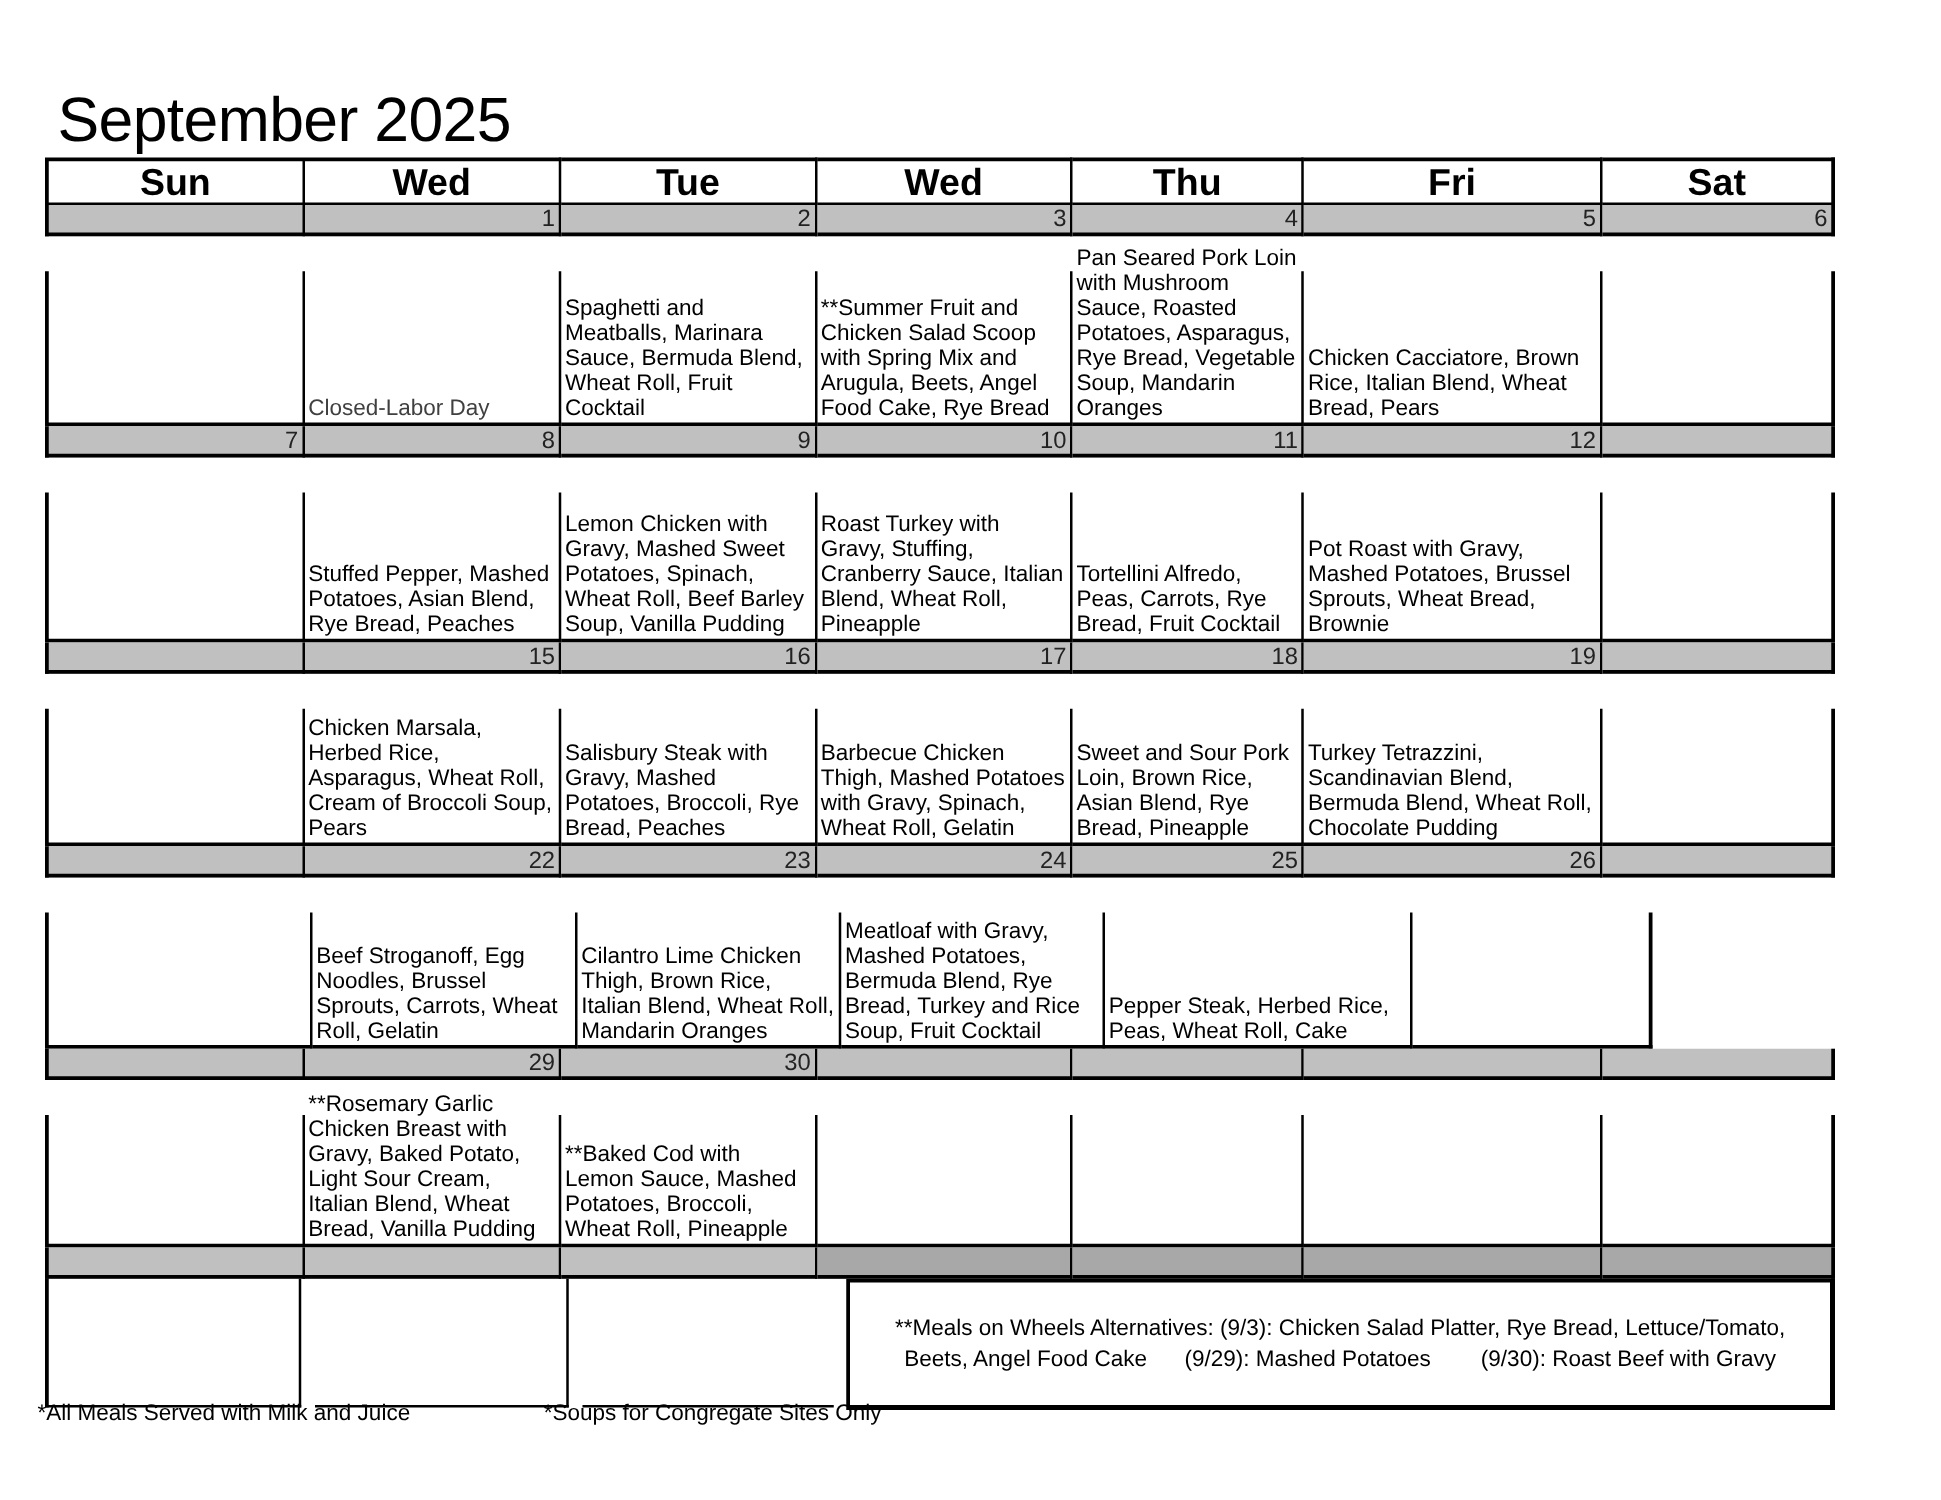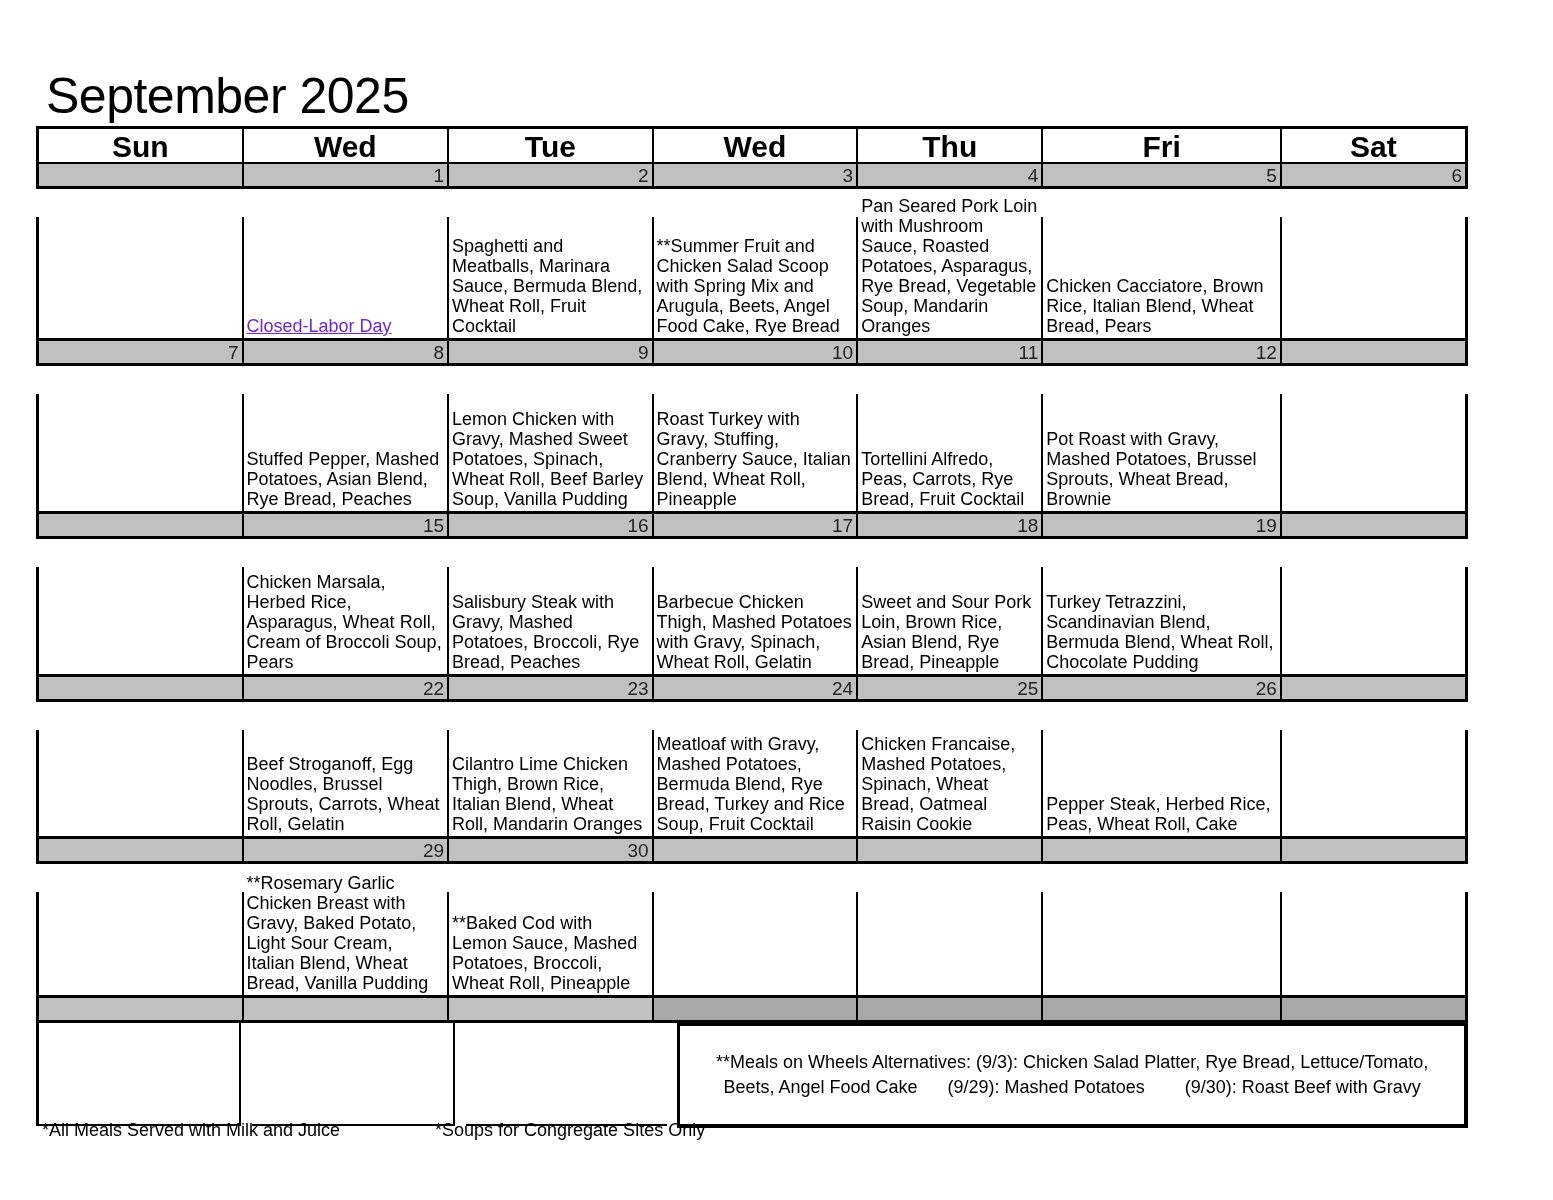--- a/index.html
+++ b/index.html
@@ -12,21 +12,21 @@
   .cell { box-sizing:border-box; border-right:2px solid #000; position:relative; }
   .cell:first-child { border-left:3px solid #000; }
   .cell:last-child { border-right:3px solid #000; }
   .hdr .cell { height:38px; border-top:3px solid #000; border-bottom:2px solid #000;
                font-weight:bold; font-size:30px; text-align:center; line-height:36px; }
   .num .cell { height:25px; background:#c0c0c0; border-bottom:3px solid #000;
                font-size:19px; text-align:right; padding-right:3px; line-height:24px; color:#222; }
   .num .cell.dark { background:#a8a8a8; }
   .body .cell { border-bottom:3px solid #000; display:flex; flex-direction:column;
                 justify-content:flex-end; padding:0 2px 2px 3px; font-size:18px; line-height:20px;margin-top:28px; }
-  .red { color:#6d28d9;text-decoration:underline; }
+  .red { color:#404040; }
   .c0{width:214px}.c1{width:212px}.c2{width:211px}.c3{width:211px}.c4{width:191px}.c5{width:246px}.c6{width:192px}
   .footer-row { display:flex;gap:11px; }
   .footer-row .cell { height:103px; border-bottom:2px solid #000; }
   .mow { box-sizing:border-box; width:827px; height:105px; border:3px solid #000; border-top:3px solid #000;
          border-right:4px solid #000; border-bottom:4px solid #000;
          display:flex; flex-direction:column; justify-content:center; align-items:center;
          font-size:18px; line-height:25px; text-align:center; margin-left:-1px; }
   .note { position:absolute; top:1120px; font-size:18px; line-height:20px; }
 </style>
 </head>
@@ -159,23 +159,20 @@
       </div>
     <div class="cell c1">
         <span>Beef Stroganoff, Egg Noodles, Brussel Sprouts, Carrots, Wheat Roll, Gelatin</span>
       </div>
     <div class="cell c2">
         <span>Cilantro Lime Chicken Thigh, Brown Rice, Italian Blend, Wheat Roll, Mandarin Oranges</span>
       </div>
     <div class="cell c3">
         <span>Meatloaf with Gravy, Mashed Potatoes, Bermuda Blend, Rye Bread, Turkey and Rice Soup, Fruit Cocktail</span>
       </div>
-    <div class="cell c4">
-        <span>Chicken Francaise, Mashed Potatoes, Spinach, Wheat Bread, Oatmeal Raisin Cookie</span>
-      </div>
     <div class="cell c5">
         <span>Pepper Steak, Herbed Rice, Peas, Wheat Roll, Cake</span>
       </div>
     <div class="cell c6">
         <span></span>
       </div>
   </div>
 
   <div class="row num">
     <div class="cell c0"></div>
@@ -224,14 +221,14 @@
     <div class="cell c0" style="height:103px;border-left:3px solid #000;border-right:2px solid #000;border-bottom:2px solid #000;"></div>
     <div class="cell c1" style="height:103px;border-right:2px solid #000;border-bottom:2px solid #000;"></div>
     <div class="cell c2" style="height:103px;border-right:0;border-bottom:2px solid #000;"></div>
     <div class="mow">
       <div>**Meals on Wheels Alternatives: (9/3): Chicken Salad Platter, Rye Bread, Lettuce/Tomato,</div>
       <div style="white-space:pre">Beets, Angel Food Cake      (9/29): Mashed Potatoes        (9/30): Roast Beef with Gravy</div>
     </div>
   </div>
 </div>
 
-<div class="note" style="left:42px">*All Meals Served with Milk and Juice</div>
+<div class="note" style="left:30px">*All Meals Served with Milk and Juice</div>
 <div class="note" style="left:435px">*Soups for Congregate Sites Only</div>
 
 </body></html>

